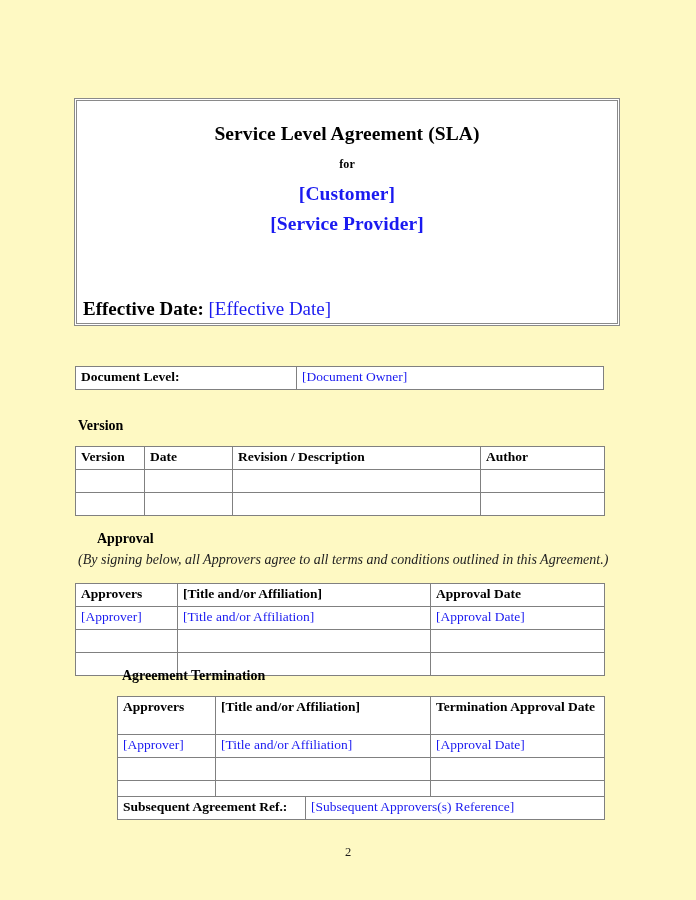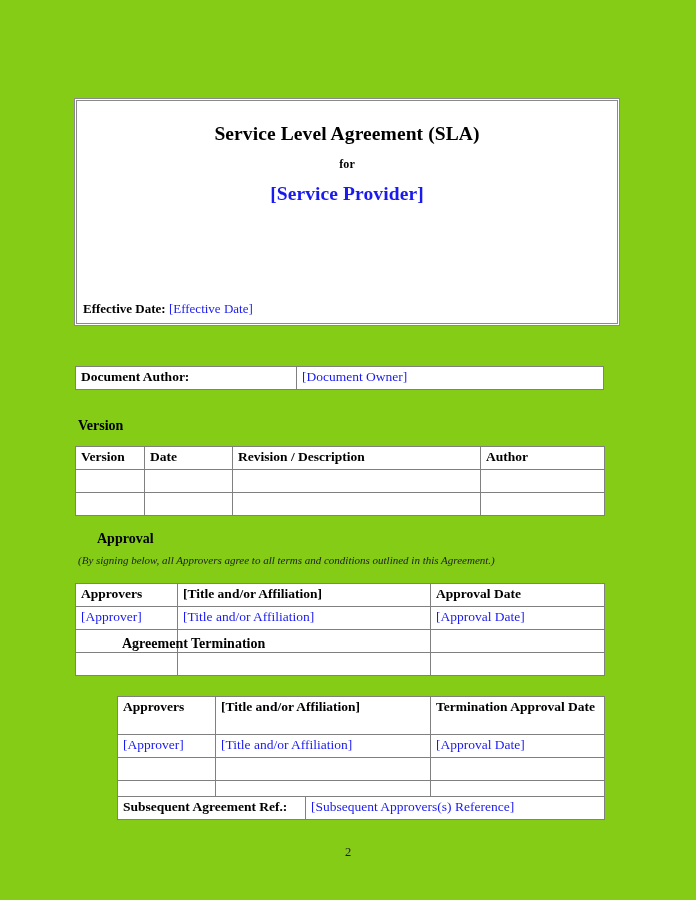--- a/index.html
+++ b/index.html
@@ -16,21 +16,21 @@
     color: #000000;
     overflow: hidden;
   }
 
   .page {
     position: absolute;
     left: 0;
     top: 0;
     width: 696px;
     height: 900px;
-    background: #84cc16;
+    background: #fef9c3;
   }
 
   
   .title-box {
     position: absolute;
     left: 74px;
     top: 98px;
     width: 546px;
     height: 228px;
     border: 3px double #8a8a8a;
@@ -55,21 +55,21 @@
     color: #1a1af0;
     font-size: 19.5px;
   }
   .title-line.small {
     font-size: 12px;
   }
   .effective-date {
     position: absolute;
     left: 6px;
     bottom: 6px;
-    font-size: 13px;
+    font-size: 19px;
     line-height: 16px;
     white-space: nowrap;
   }
   .effective-date .lbl { font-weight: bold; color: #000000; }
   .effective-date .val { color: #1a1af0; font-weight: normal; }
 
   
   table.doc {
     position: absolute;
     border-collapse: collapse;
@@ -103,21 +103,21 @@
   
   .sec-head {
     position: absolute;
     font-weight: bold;
     font-size: 14px;
     line-height: 16px;
   }
   .sec-note {
     position: absolute;
     font-style: italic;
-    font-size: 11px;
+    font-size: 14px;
     line-height: 14px;
     color: #222222;
   }
 
   
   #owner-table { left: 75px; top: 366px; width: 529px; }
   #owner-table td.lbl { width: 210px; }
 
   
   #version-heading { left: 78px; top: 418px; }
@@ -129,21 +129,21 @@
 
   
   #approval-heading { left: 78px; top: 531px; margin-left: 19px; }
   #approval-note   { left: 78px; top: 553px; }
   #approval-table  { left: 75px; top: 583px; width: 529px; }
   #approval-table col.c1 { width: 102px; }
   #approval-table col.c2 { width: 253px; }
   #approval-table col.c3 { width: 174px; }
 
   
-  #termination-heading { left: 122px; top: 636px; }
+  #termination-heading { left: 122px; top: 668px; }
   #termination-table   { left: 117px; top: 696px; width: 487px; }
   #termination-table col.c1 { width: 98px; }
   #termination-table col.c2 { width: 215px; }
   #termination-table col.c3 { width: 174px; }
   #termination-table td.hdr { height: 32px; }
 
   
   #subsequent-table { left: 117px; top: 796px; width: 487px; font-family: Liberation Serif, serif; }
   #subsequent-table col.c1 { width: 188px; }
   #subsequent-table col.c2 { width: 299px; }
@@ -161,32 +161,33 @@
 </style>
 </head>
 <body>
 
 <div class="page">
 
   <div class="title-box">
     <div class="title-inner">
       <div class="title-line">Service Level Agreement (SLA)</div>
       <div class="title-line small">for</div>
+      <div class="title-line blue">[Customer]</div>
       <div class="title-line blue">[Service Provider]</div>
     </div>
     <div class="effective-date">
       <span class="lbl">Effective Date:</span>
       <span class="val">[Effective Date]</span>
     </div>
   </div>
 
   <table class="doc" id="owner-table">
     <tbody>
       <tr>
-        <td class="lbl">Document Author:</td>
+        <td class="lbl">Document Level:</td>
         <td class="ph">[Document Owner]</td>
       </tr>
     </tbody>
   </table>
 
   <div class="sec-head" id="version-heading">Version</div>
 
   <table class="doc" id="version-table">
     <colgroup>
       <col class="c1">

